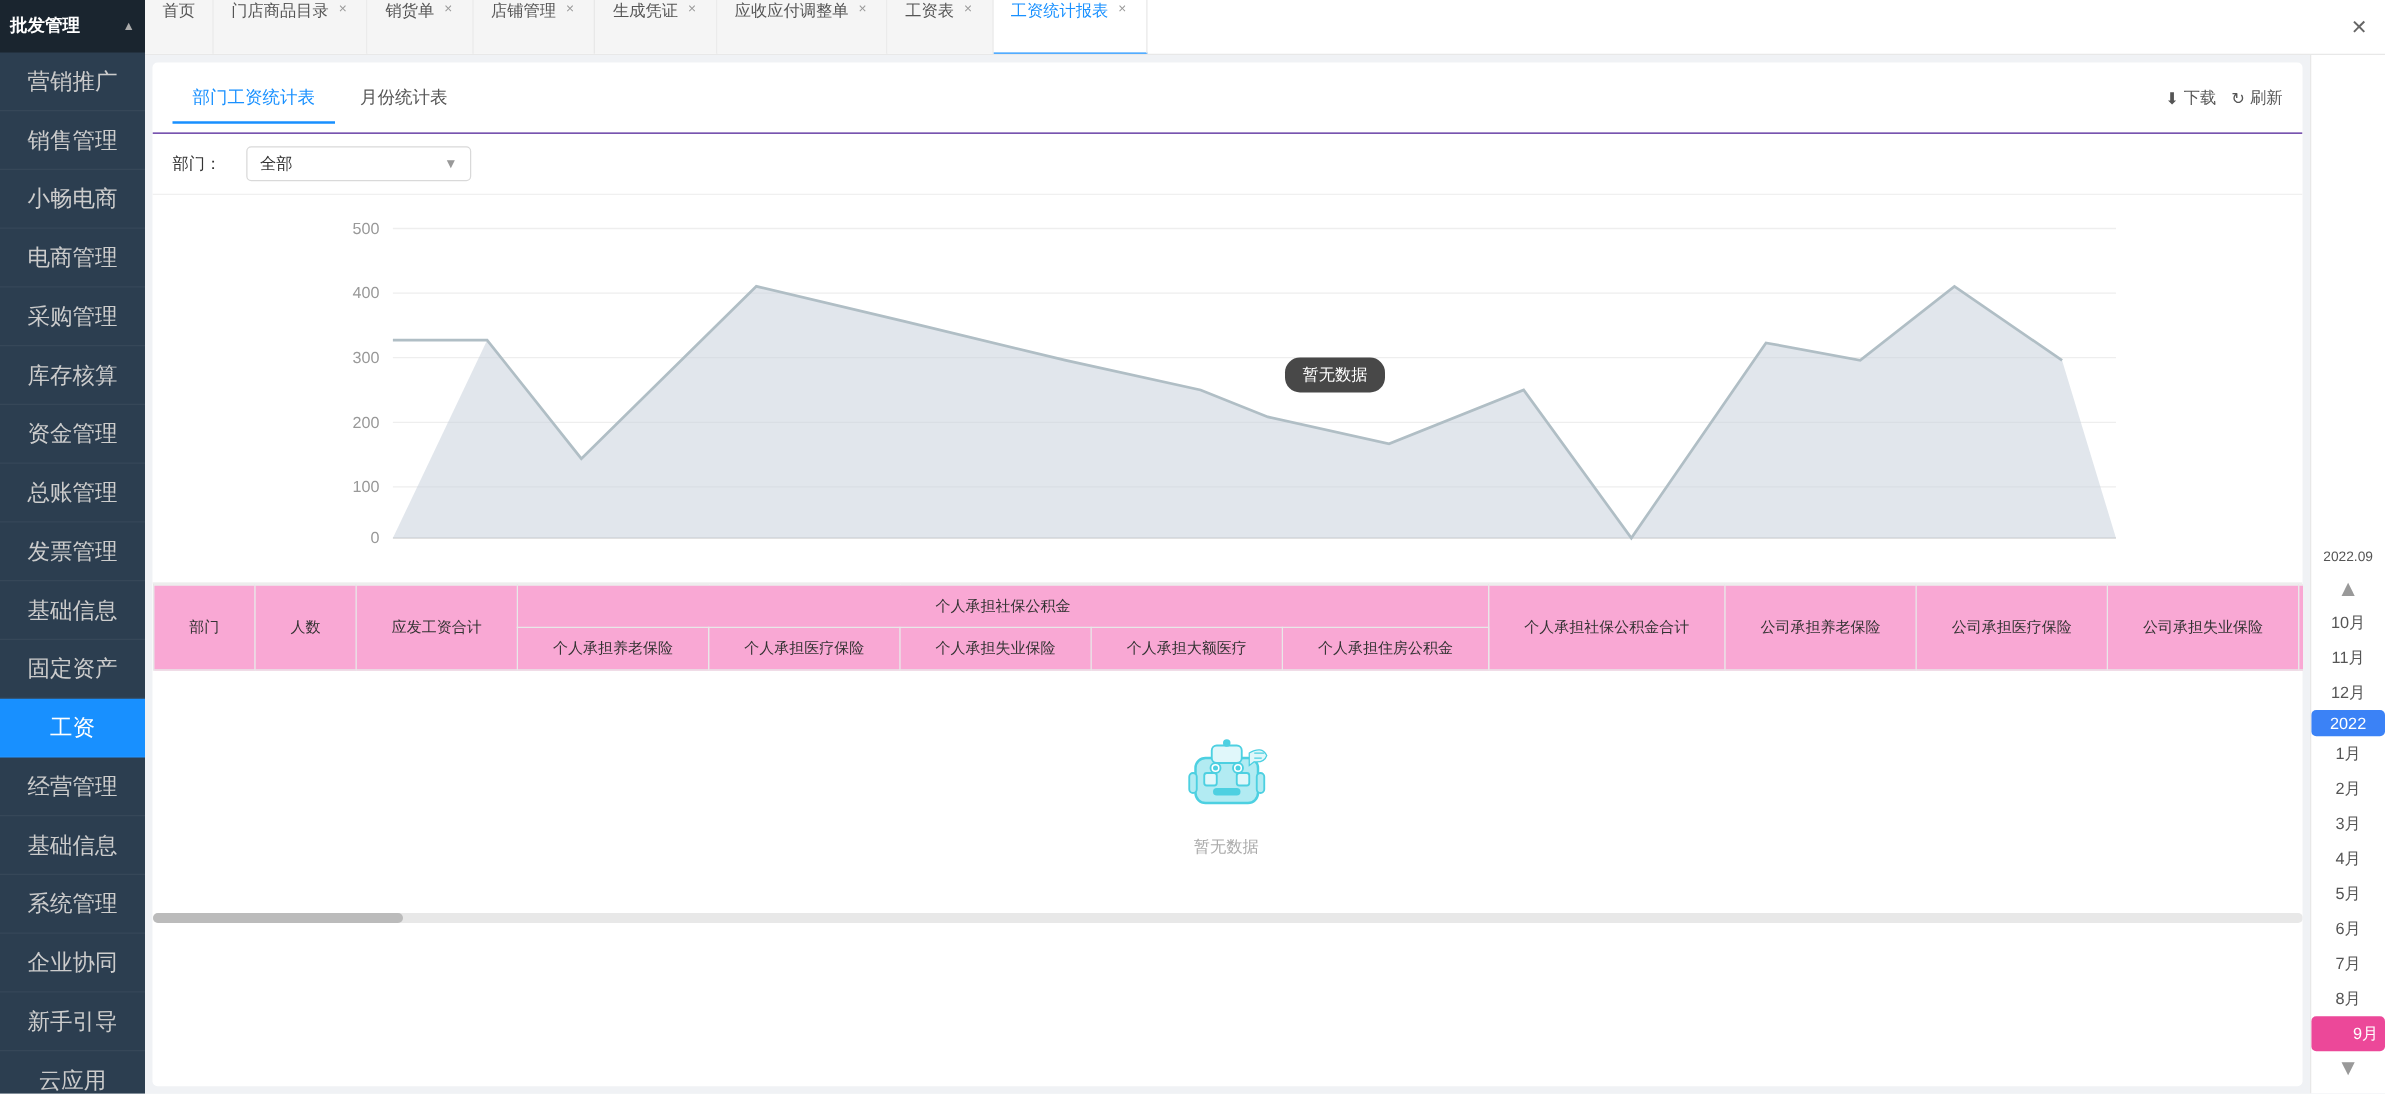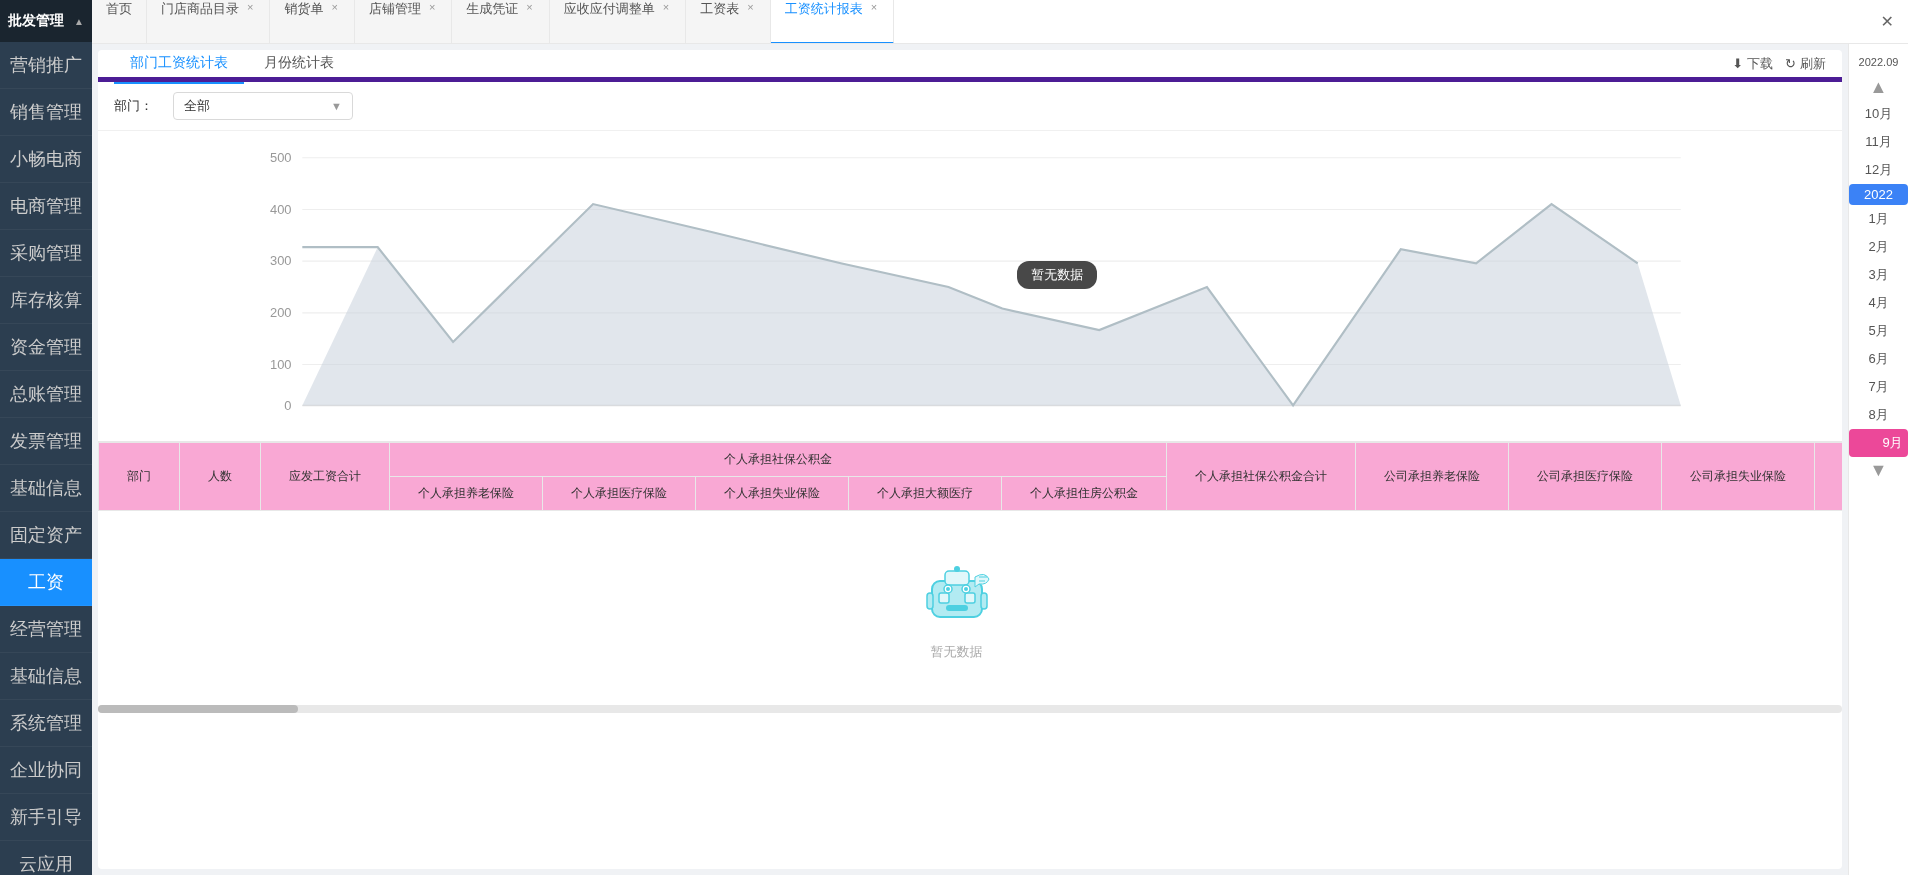--- a/index.html
+++ b/index.html
@@ -1,20 +1,20 @@
 <!DOCTYPE html>
 <html><head>
   <meta charset="utf-8">
   <style>
     * { box-sizing: border-box; margin: 0; padding: 0; }
     body { font-family: 'Microsoft YaHei', Arial, sans-serif; font-size: 13px; background: #f0f2f5; display: flex; height: 875px; overflow: hidden; }
 
     
     .sidebar {
-      width: 92px;
+      width: 116px;
       background: #2c3e50;
       display: flex;
       flex-direction: column;
       height: 875px;
       flex-shrink: 0;
     }
     .sidebar-header {
       background: #1a252f;
       color: #fff;
       padding: 12px 8px;
@@ -115,22 +115,22 @@
       overflow: hidden;
       margin: 6px;
       border-radius: 4px;
     }
 
     
     .sub-tab-bar {
       display: flex;
       align-items: center;
       padding: 0 16px;
-      border-bottom: 5px solid #4c1d95;
-      height: 32px;
+      border-bottom: 1px solid #4c1d95;
+      height: 57px;
       flex-shrink: 0;
       gap: 8px;
     }
     .sub-tab {
       padding: 10px 16px;
       cursor: pointer;
       color: #555;
       font-size: 14px;
       border-bottom: 2px solid transparent;
       margin-bottom: -1px;
@@ -249,20 +249,21 @@
     .timeline-panel {
       width: 60px;
       background: #fff;
       border-left: 1px solid #e8e8e8;
       display: flex;
       flex-direction: column;
       align-items: center;
       padding: 8px 0;
       overflow-y: auto;
       flex-shrink: 0;
+      justify-content: flex-end;
     }
     .timeline-nav {
       color: #999;
       cursor: pointer;
       font-size: 18px;
       padding: 4px;
       line-height: 1;
     }
     .timeline-item {
       font-size: 13px;

